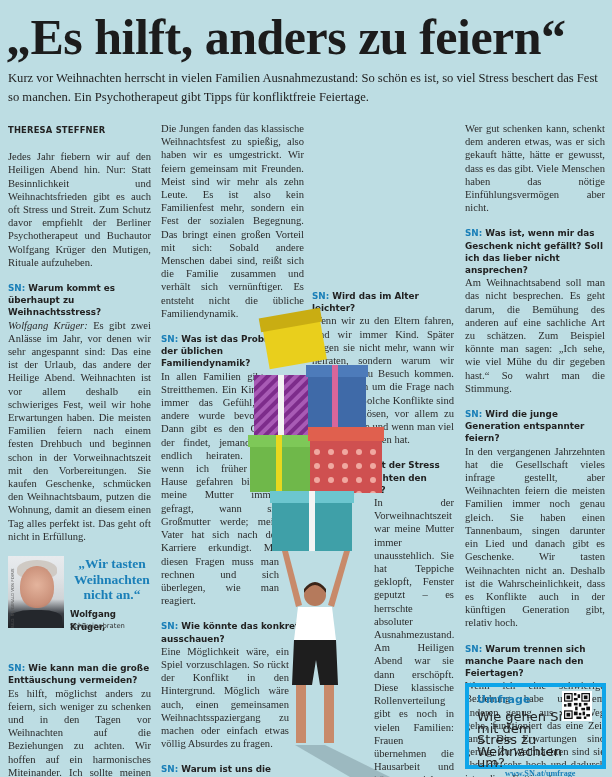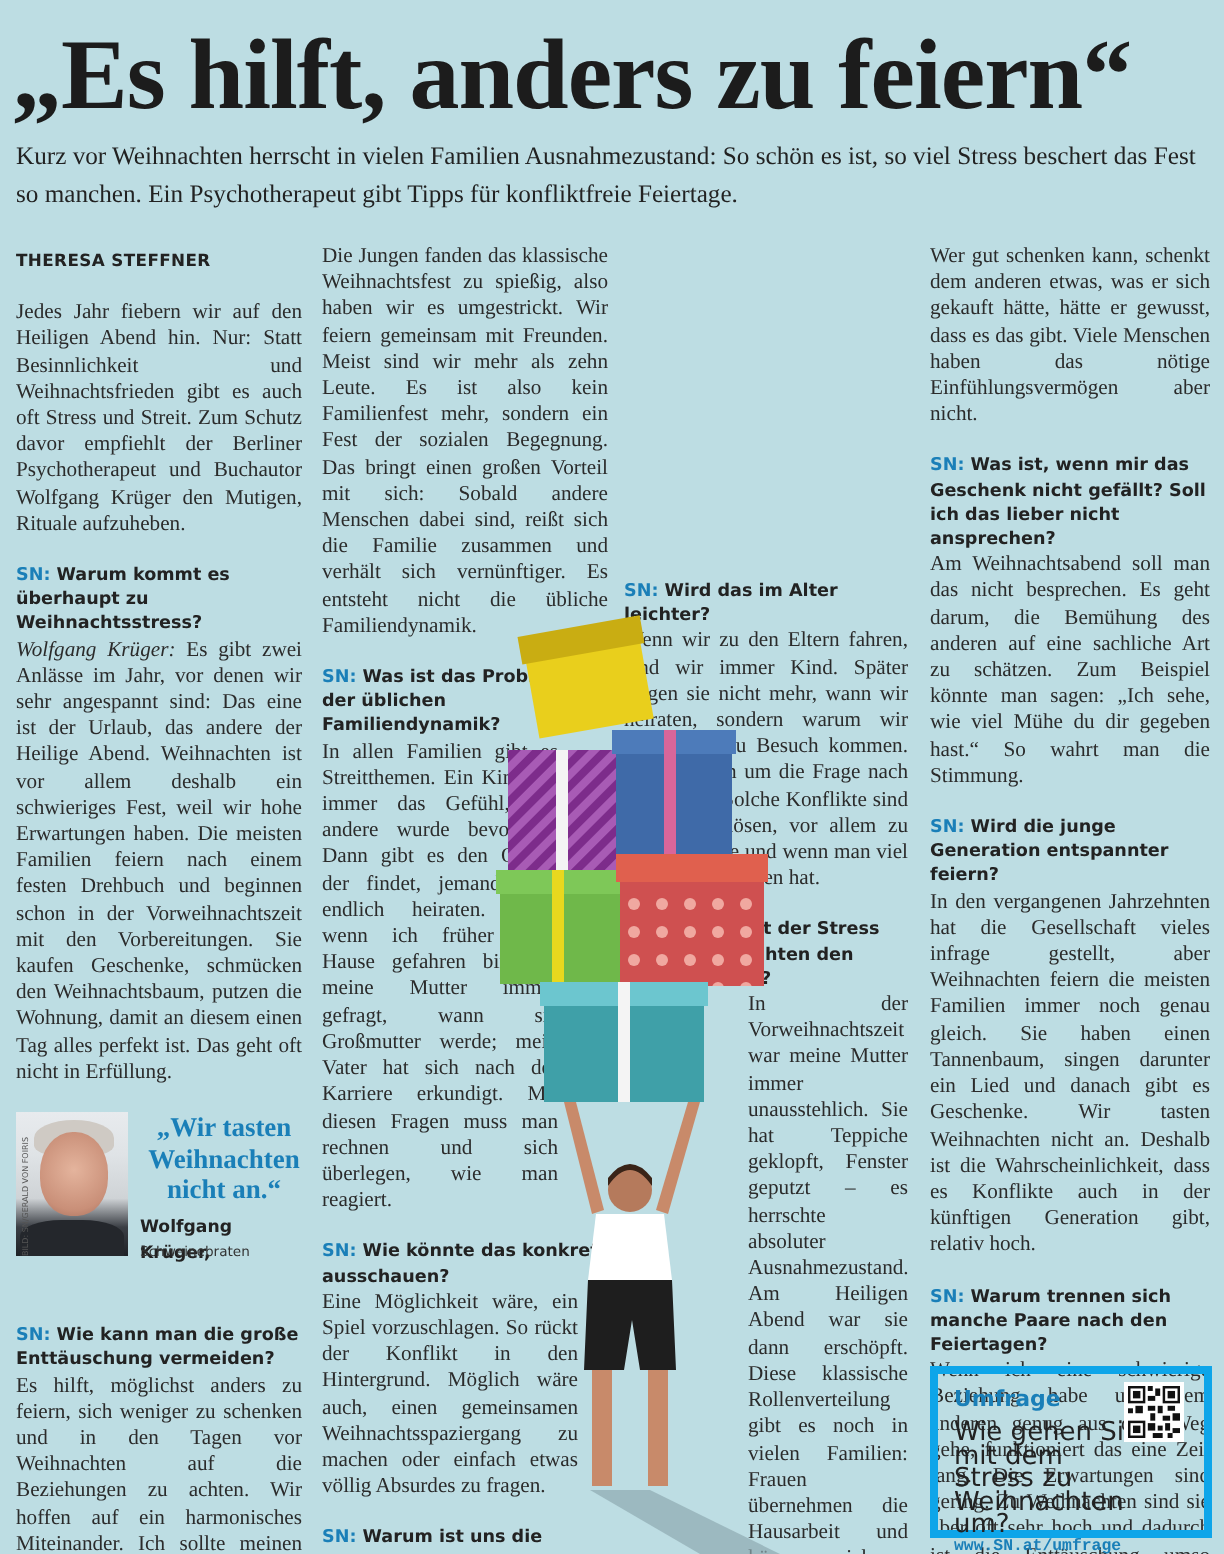--- a/index.html
+++ b/index.html
@@ -80,21 +80,21 @@
     position: absolute; left: 62px; top: 64px;
     font-family: "DejaVu Sans", sans-serif; font-size: 6.8px; color: #333;
   }
   .illustration { position: absolute; left: 240px; top: 305px; width: 150px; height: 472px; pointer-events: none; }
   .poll {
     position: absolute; left: 465px; top: 683px; width: 141px; height: 86px;
     border: 4px solid #0ea5e9; padding: 6px 8px;
   }
   .poll-title { font-family: "DejaVu Sans", sans-serif; font-weight: bold; font-size: 11px; color: #1a7fb8; }
   .poll-text { font-family: "DejaVu Sans", sans-serif; font-size: 13px; line-height: 11.5px; color: #222; margin-top: 5px; width: 95px; }
-  .poll-link { font-family: Liberation Mono, monospace; font-weight: bold; font-size: 8.2px; color: #1a7fb8; display: block; text-decoration: none; }
+  .poll-link { font-family: Liberation Serif, serif; font-weight: bold; font-size: 8.2px; color: #1a7fb8; display: block; text-decoration: none; margin-left: 28px; }
   .qr { position: absolute; right: 10px; top: 4px; width: 30px; height: 30px; background: #fff; padding: 2px; }
 </style>
 </head>
 <body>
 
 <h1 class="headline">„Es hilft, anders zu feiern“</h1>
 <div class="teaser">Kurz vor Weihnachten herrscht in vielen Familien Ausnahmezustand: So schön es ist, so viel Stress beschert das Fest so manchen. Ein Psychotherapeut gibt Tipps für konfliktfreie Feiertage.</div>
 
 <div class="col c1">
   <div class="author">THERESA STEFFNER</div>

